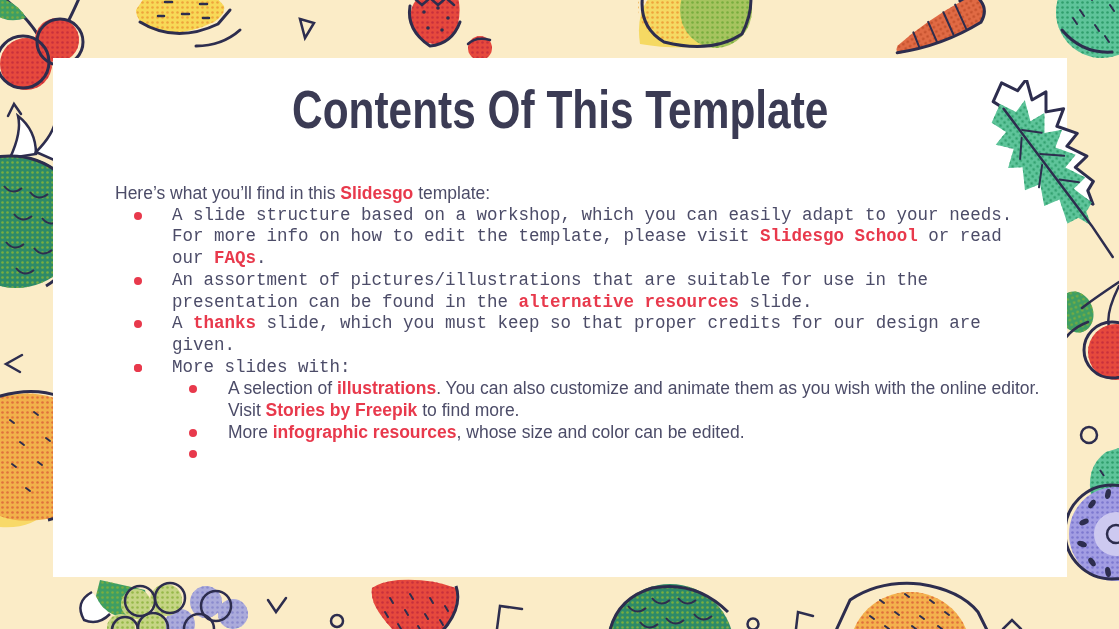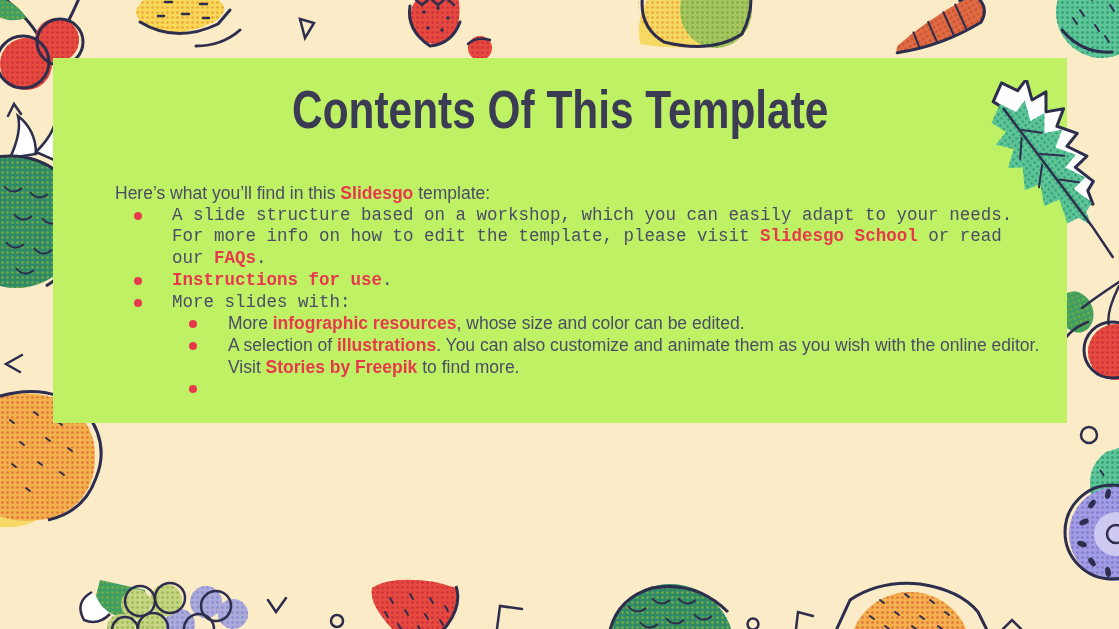--- a/index.html
+++ b/index.html
@@ -4,22 +4,22 @@
 <style>
   html,body{margin:0;padding:0;}
   body{
     width:1119px;height:629px;position:relative;overflow:hidden;
     background:#fbecc7;
     font-family:"Liberation Sans","DejaVu Sans",sans-serif;
   }
   #bg-art{position:absolute;left:0;top:0;z-index:0;}
   #leaf-art{position:absolute;left:960px;top:80px;z-index:3;pointer-events:none;}
   .card{
-    position:absolute;left:53px;top:58px;width:1014px;height:365px;
-    background:#bef264;z-index:1;
+    position:absolute;left:53px;top:58px;width:1014px;height:519px;
+    background:#ffffff;z-index:1;
   }
   .title-wrap{position:absolute;top:22px;left:0;right:0;text-align:center;}
   .title-wrap .title{
     display:inline-block;transform:scaleX(.80);transform-origin:center;
     font-size:53px;line-height:1.12;font-weight:bold;letter-spacing:0;
     color:#3b3b54;white-space:nowrap;
   }
   .textblock{
     position:absolute;left:62px;top:125px;width:927px;
     font-size:17.5px;line-height:21.7px;color:#4c4c68;
@@ -271,25 +271,27 @@
 
 <div class="card">
   <div class="title-wrap">
     <span class="title">Contents Of This Template</span>
   </div>
 
   <div class="textblock">
     <div class="line intro"><span>Here’s what you’ll find in this </span><span class="hl">Slidesgo</span><span> template:</span></div>
 
     <div class="line lvl1"><span class="dot"></span><span><span>A slide structure based on a workshop, which you can easily adapt to your needs. For more info on how to edit the template, please visit </span><span class="hl">Slidesgo School</span><span> or read our </span><span class="hl">FAQs</span><span>.</span></span></div>
-    <div class="line lvl1"><span class="dot"></span><span><span class="hl">Instructions for use</span><span>.</span></span></div>
+    <div class="line lvl1"><span class="dot"></span><span><span>An assortment of pictures/illustrations that are suitable for use in the presentation can be found in the </span><span class="hl">alternative resources</span><span> slide.</span></span></div>
+    <div class="line lvl1"><span class="dot"></span><span><span>A </span><span class="hl">thanks</span><span> slide, which you must keep so that proper credits for our design are given.</span></span></div>
+    <div class="line lvl1"><span class="dot"></span></div>
     <div class="line lvl1"><span class="dot"></span><span><span>More slides with:</span></span></div>
 
+    <div class="line lvl2"><span class="dot"></span><span><span>A selection of </span><span class="hl">illustrations</span><span>. You can also customize and animate them as you wish with the online editor. Visit </span><span class="hl">Stories by Freepik</span><span> to find more.</span></span></div>
     <div class="line lvl2"><span class="dot"></span><span><span>More </span><span class="hl">infographic resources</span><span>, whose size and color can be edited.</span></span></div>
-    <div class="line lvl2"><span class="dot"></span><span><span>A selection of </span><span class="hl">illustrations</span><span>. You can also customize and animate them as you wish with the online editor. Visit </span><span class="hl">Stories by Freepik</span><span> to find more.</span></span></div>
     <div class="line lvl2"><span class="dot"></span></div>
 
   </div>
 </div>
 
 <svg id="leaf-art" width="159" height="230" viewBox="960 80 159 230">
   <defs>
     <pattern id="dG2" width="5" height="5" patternUnits="userSpaceOnUse">
         <circle cx="2.5" cy="2.5" r="1.3" fill="#2f9e6c"></circle>
       </pattern>

